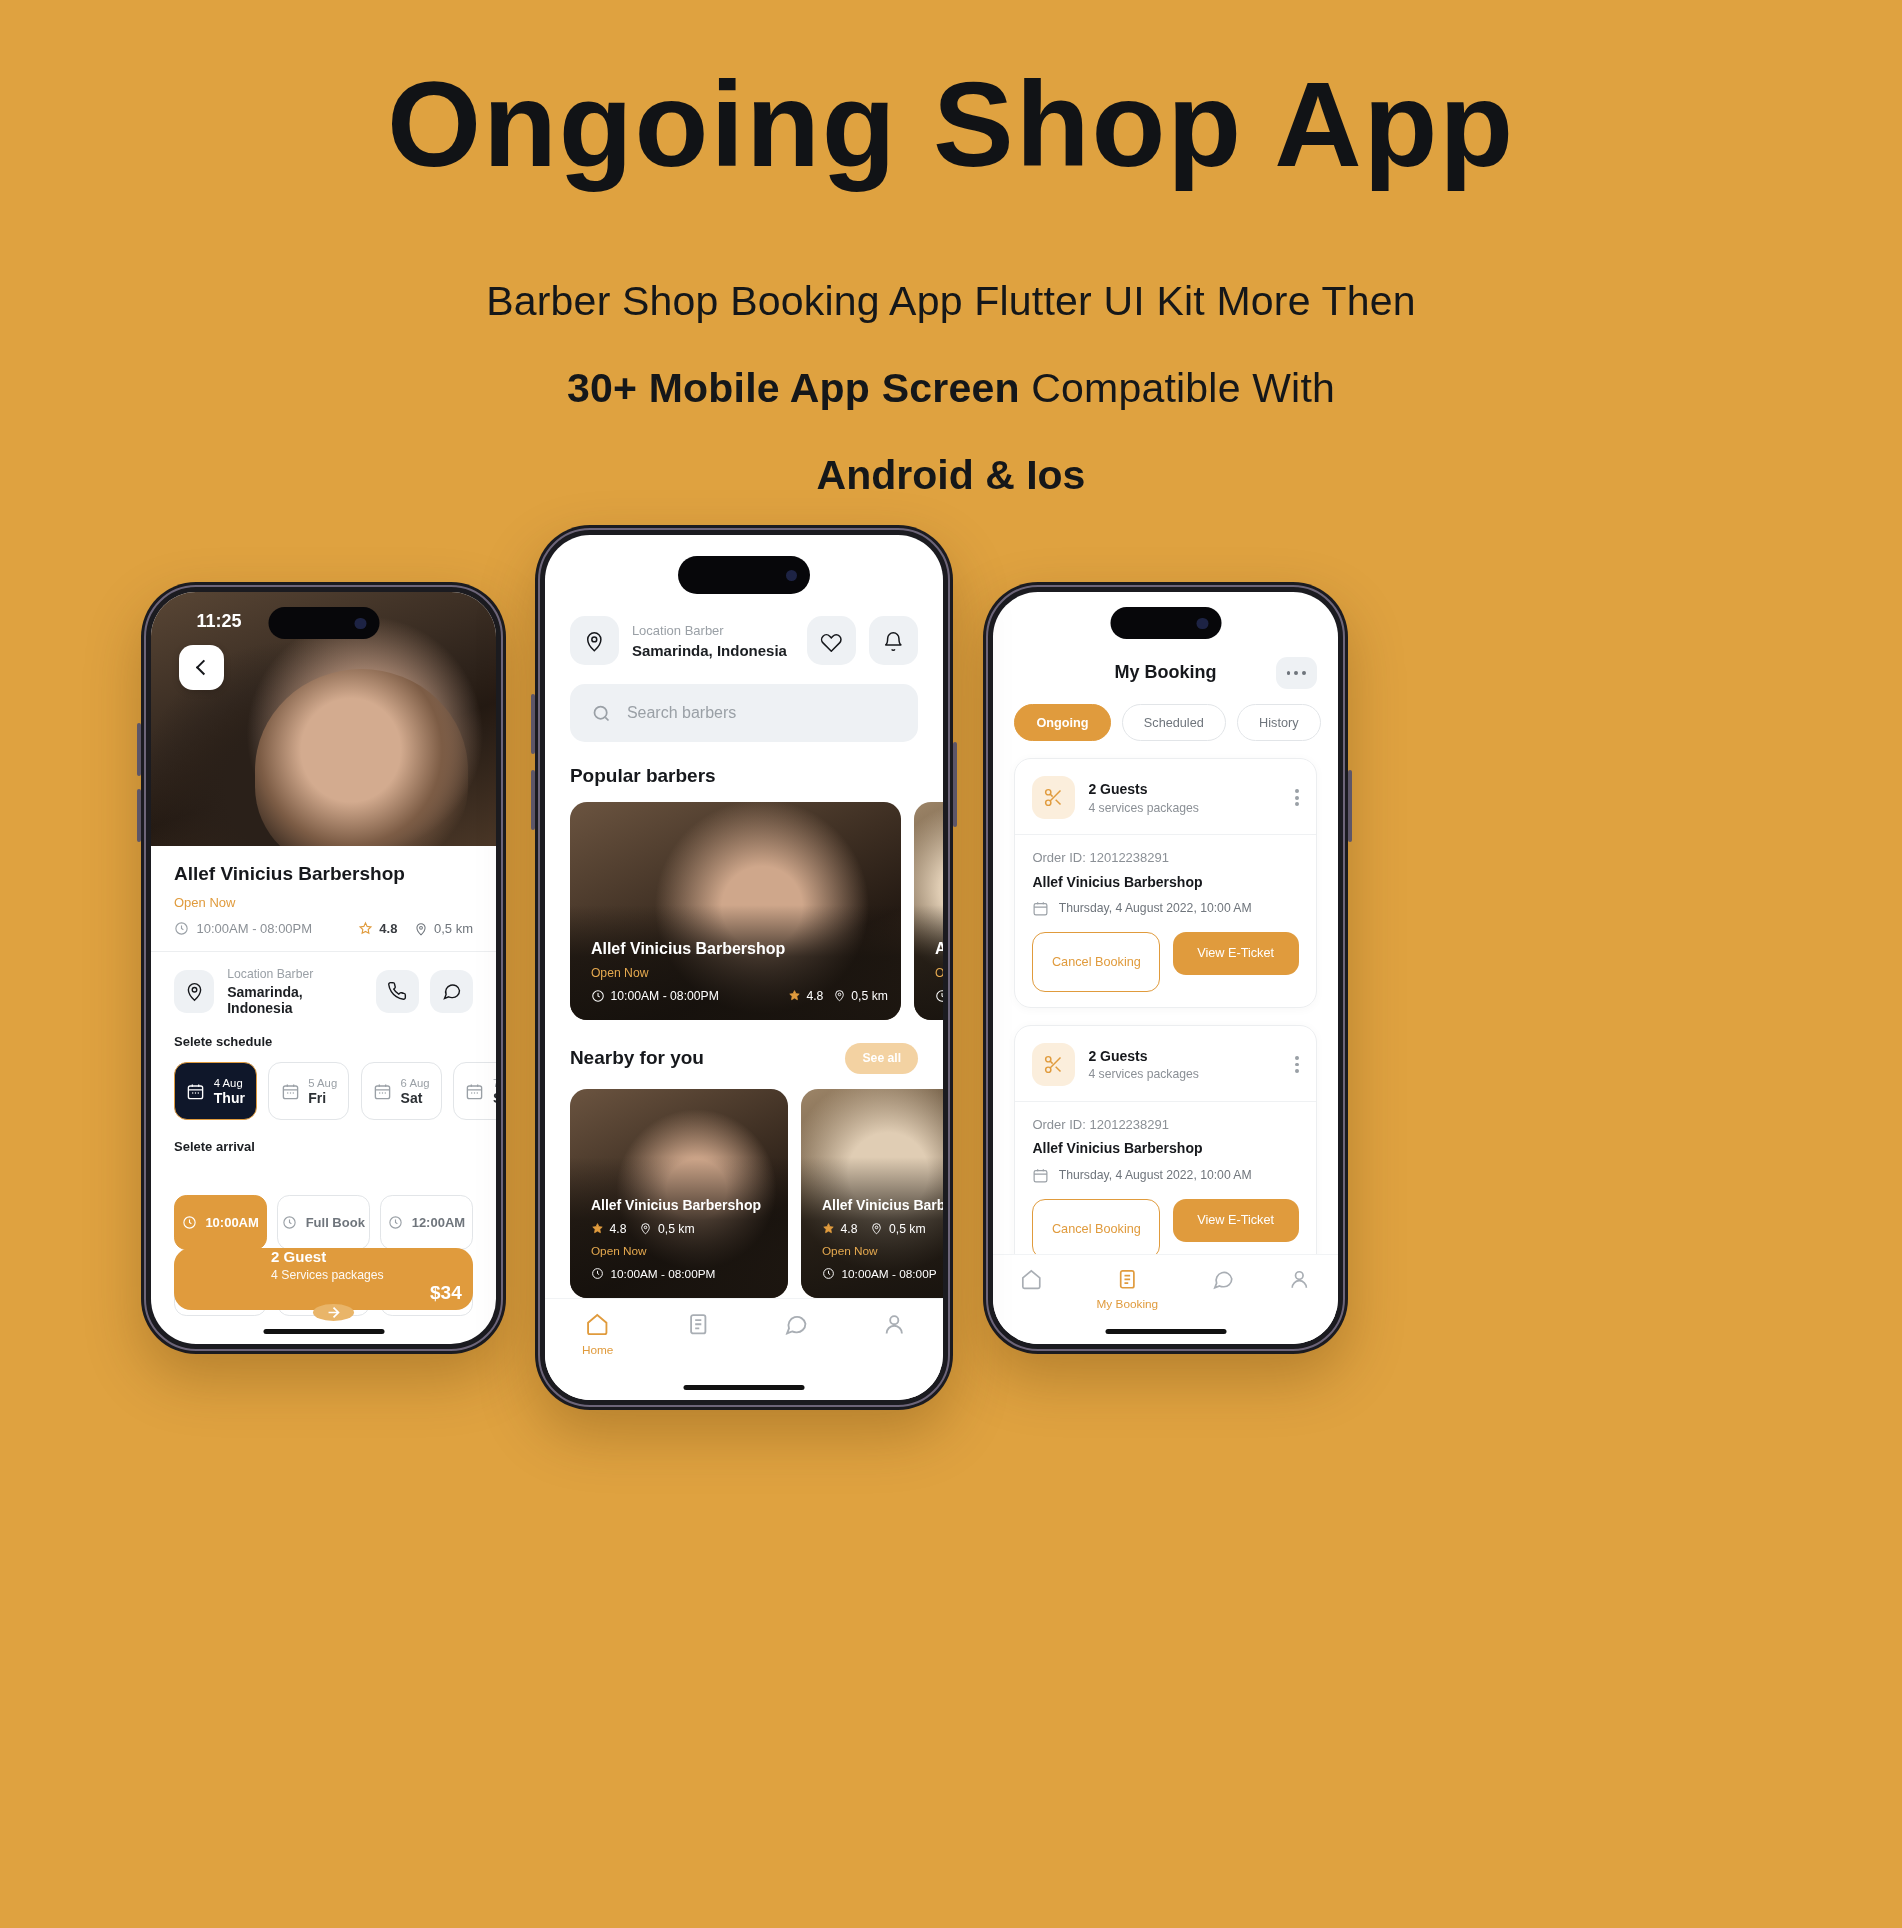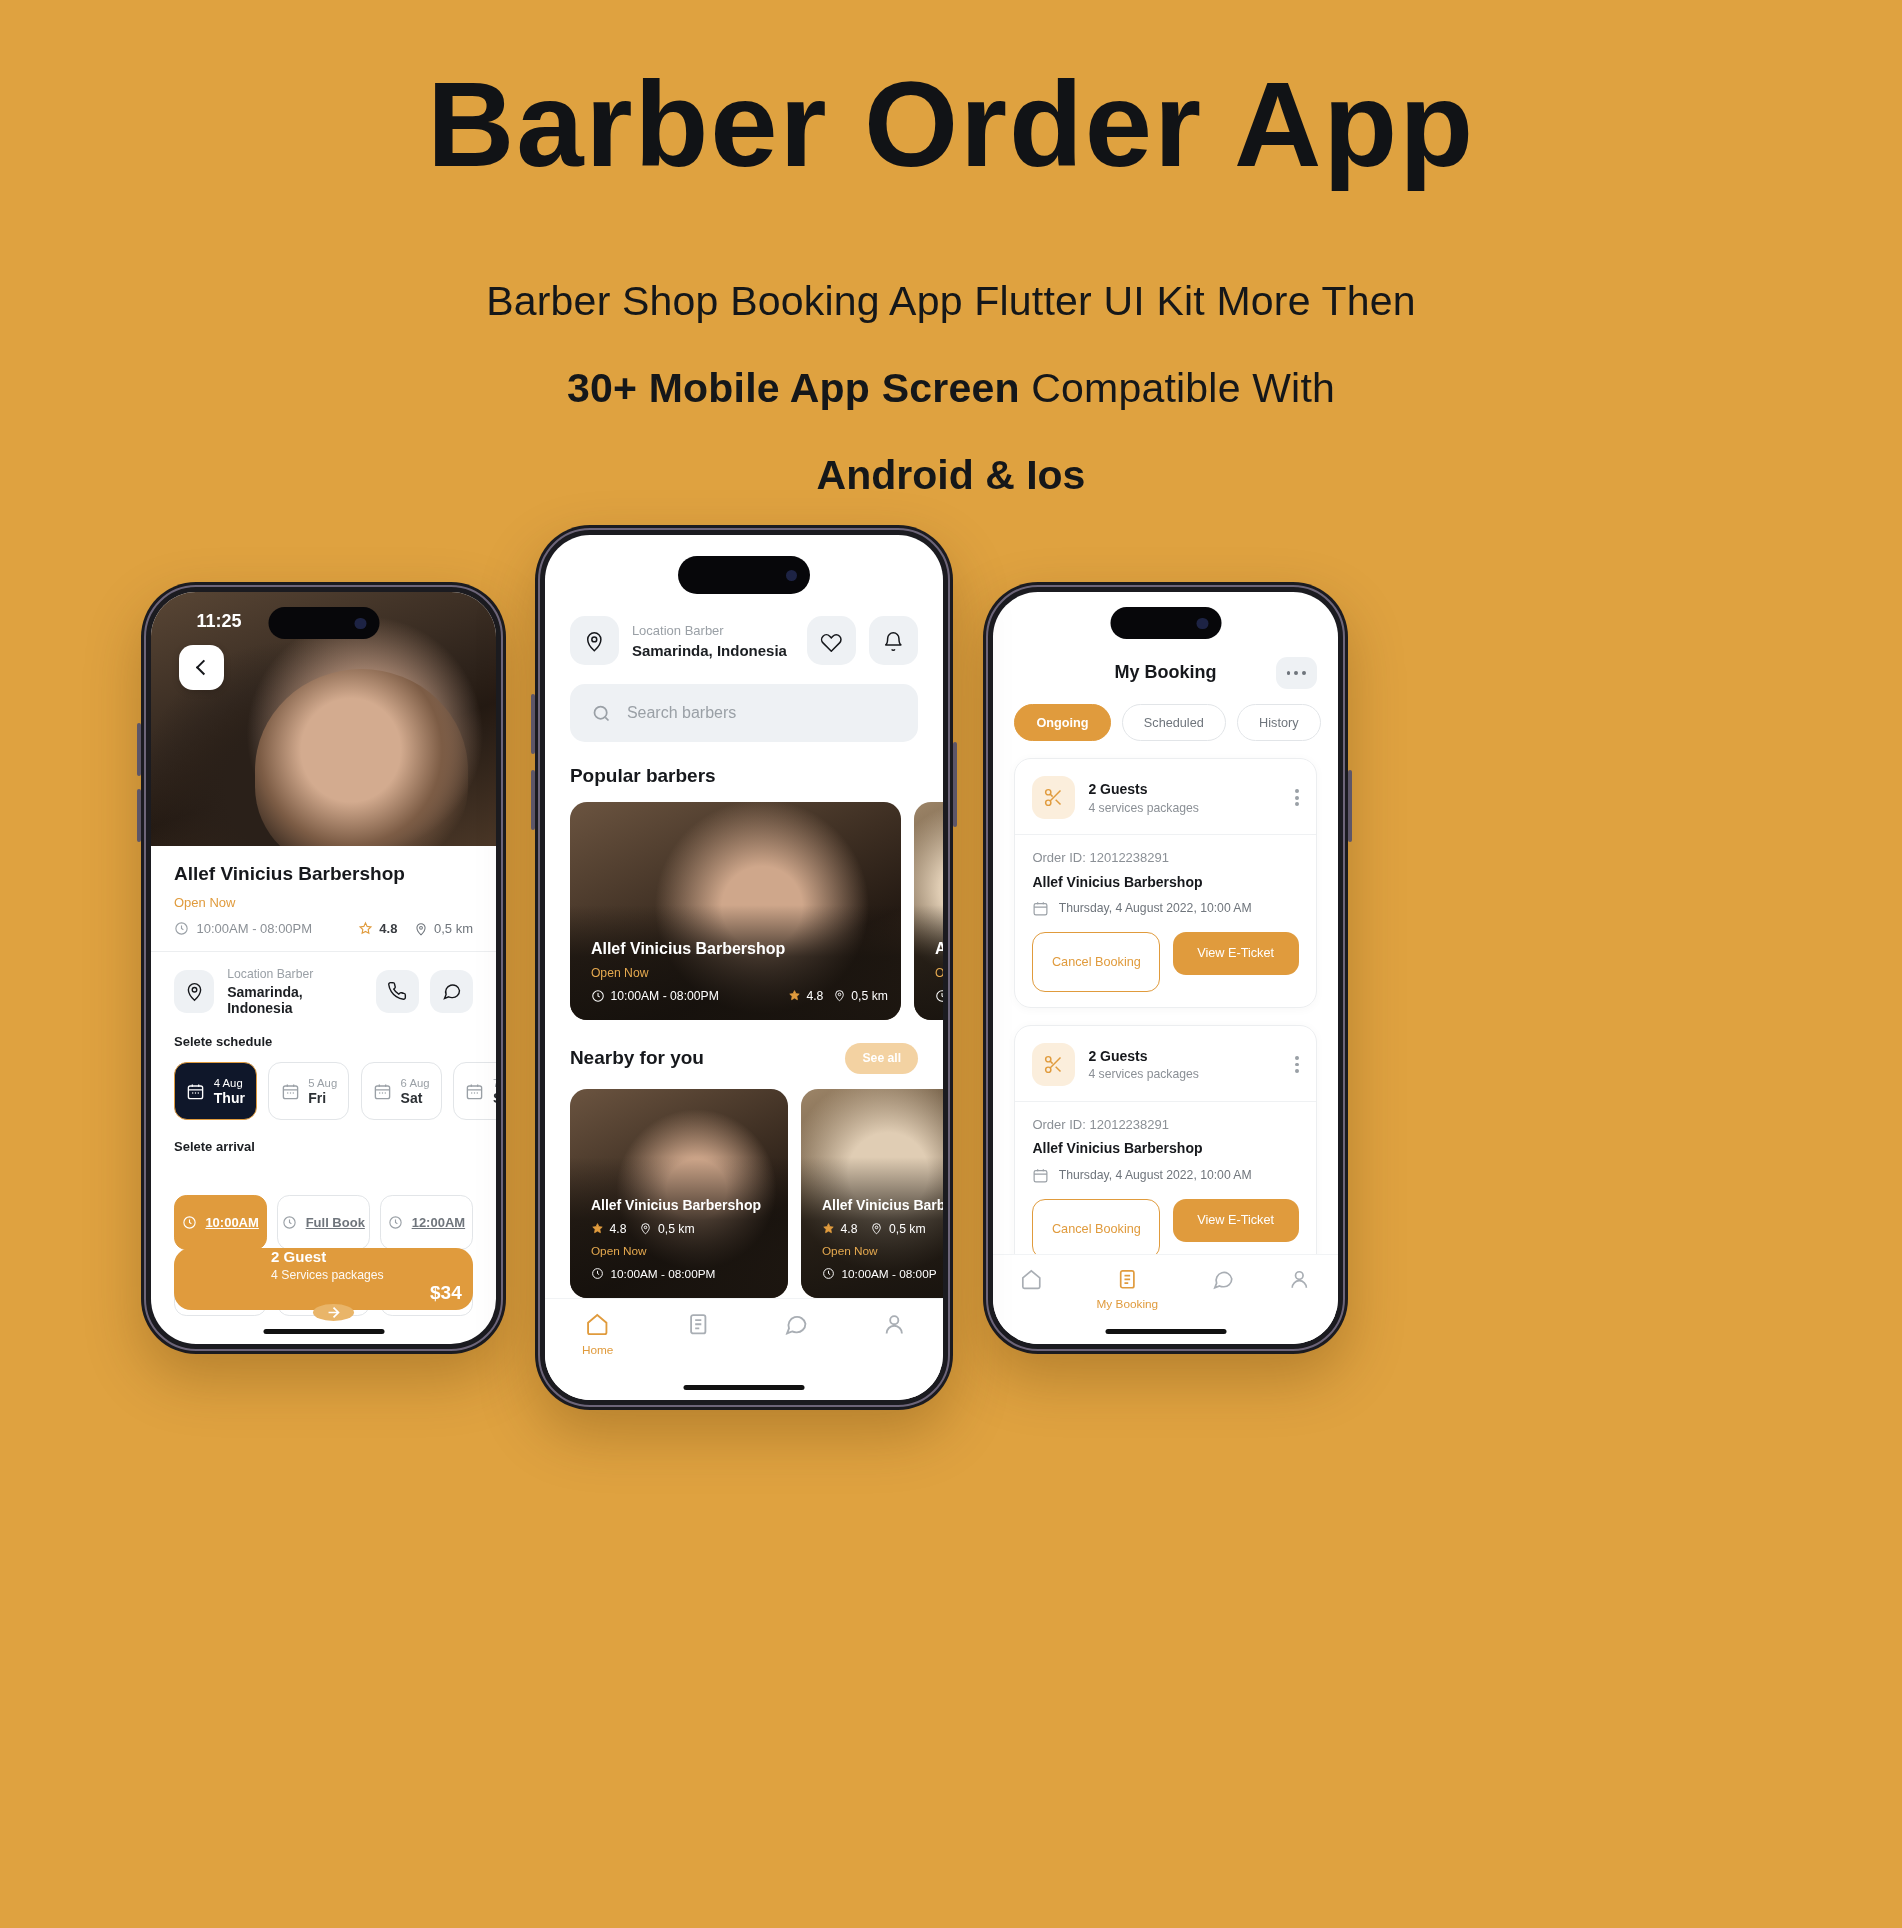--- a/index.html
+++ b/index.html
@@ -100,21 +100,21 @@
   }
   .date-chip.active { background:#0f172a; border-color:#E09B3D; }
   .date-chip .dd { font-size:11.3px; color:#9aa0a6; line-height:1.25; }
   .date-chip .dw { font-size:14px; color:#2c3034; font-weight:700; line-height:1.25;}
   .date-chip.active .dd, .date-chip.active .dw { color:#fff; }
 
   .time-grid { display:grid; grid-template-columns: repeat(3, 1fr); gap:10.4px; margin-top:13px; }
   .time-chip {
     height:55px; border-radius:12.2px; border:0.9px solid #e2e5e8;
     display:flex; align-items:center; justify-content:center; gap:8.5px;
-    font-size:13px; font-weight:600; color:#6f757c;text-decoration:underline;
+    font-size:13px; font-weight:600; color:#6f757c;
   }
   .time-chip.active { background:#E09B3D; border-color:#E09B3D; color:#fff; }
 
   .cta {
     position:absolute; left:22.6px; right:22.6px; bottom:34px; height:62px; border-radius:17px;
     background:#E09B3D; display:flex; align-items:center; padding: 0 11.3px 0 19px; color:#fff;flex-direction:column;
   }
   .cta .g1 { font-size:15px; font-weight:800; }
   .cta .g2 { font-size:12.2px; opacity:.95; margin-top:3.8px;}
   .cta .price { margin-left:auto; font-size:19px; font-weight:800; }
@@ -193,21 +193,21 @@
   .r-tabbar { position:absolute; left:0; right:0; bottom:0; height:90px; background:#fff;
     display:flex; align-items:flex-start; justify-content:space-around; padding-top:13px; border-top:0.9px solid #f1f3f5;}
   svg { display:block; }
 </style>
 </head>
 <body>
 
 <div class="page">
 
   <div class="hero">
-    <div class="hero-title">Barber Order App</div>
+    <div class="hero-title">Ongoing Shop App</div>
     <div class="hero-sub1">Barber Shop Booking App Flutter UI Kit More Then</div>
     <div class="hero-sub2"><b>30+ Mobile App Screen</b><span> Compatible With</span></div>
     <div class="hero-sub3">Android &amp; Ios</div>
   </div>
 
   <div class="phone" id="phone-left">
     <div class="sidebtn" style="left:-3.8px; top:141px; width:3.8px; height:53px;"></div>
     <div class="sidebtn" style="left:-3.8px; top:207px; width:3.8px; height:53px;"></div>
     <div class="screen">
       <div class="island" style="left:50%; transform:translateX(-50%); top:15px; width:111px; height:32px;">

